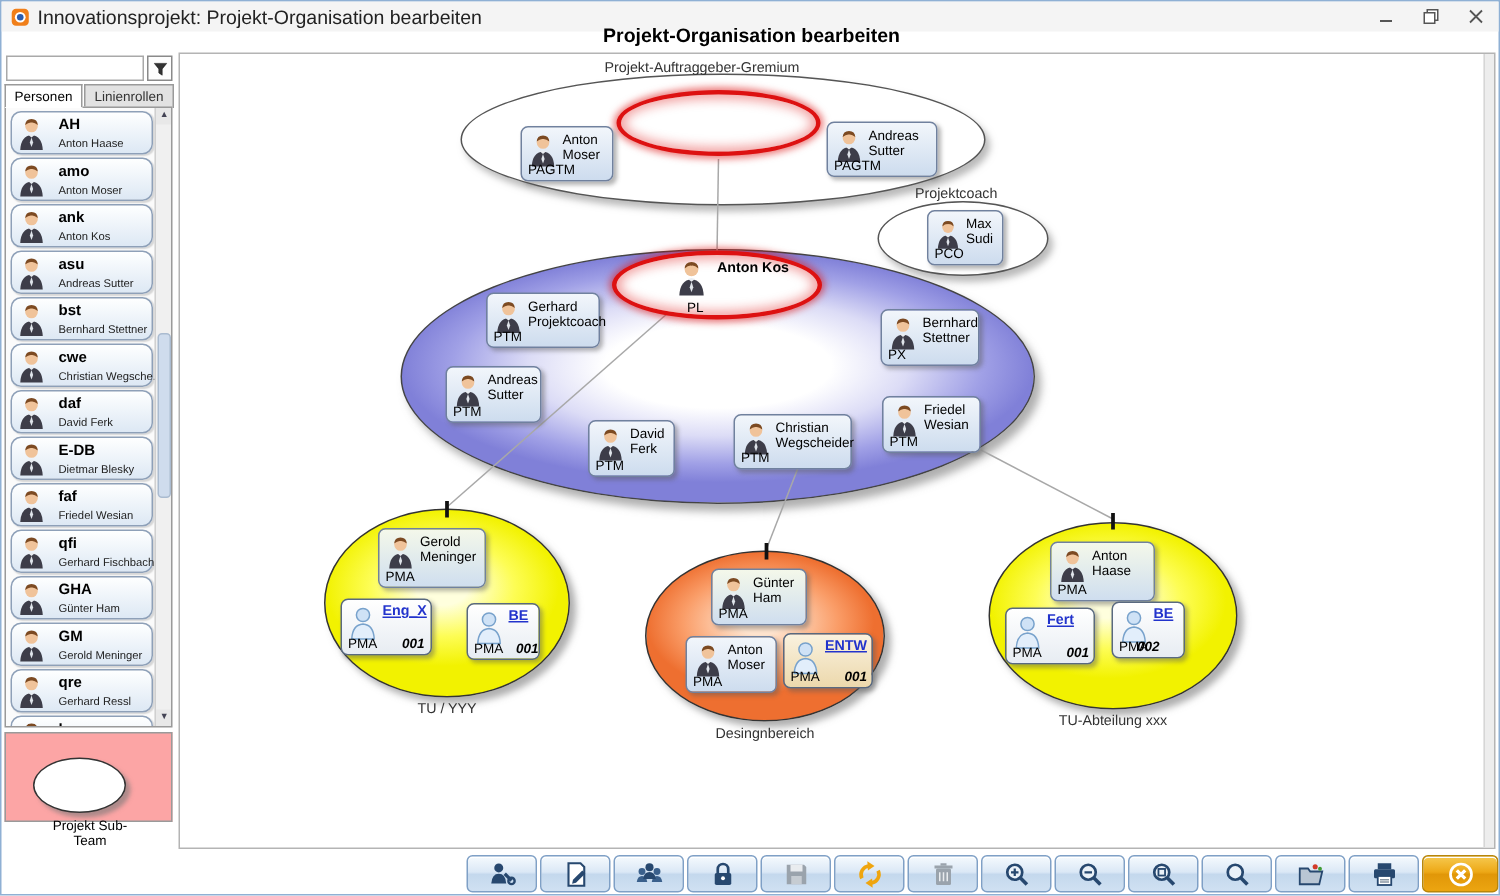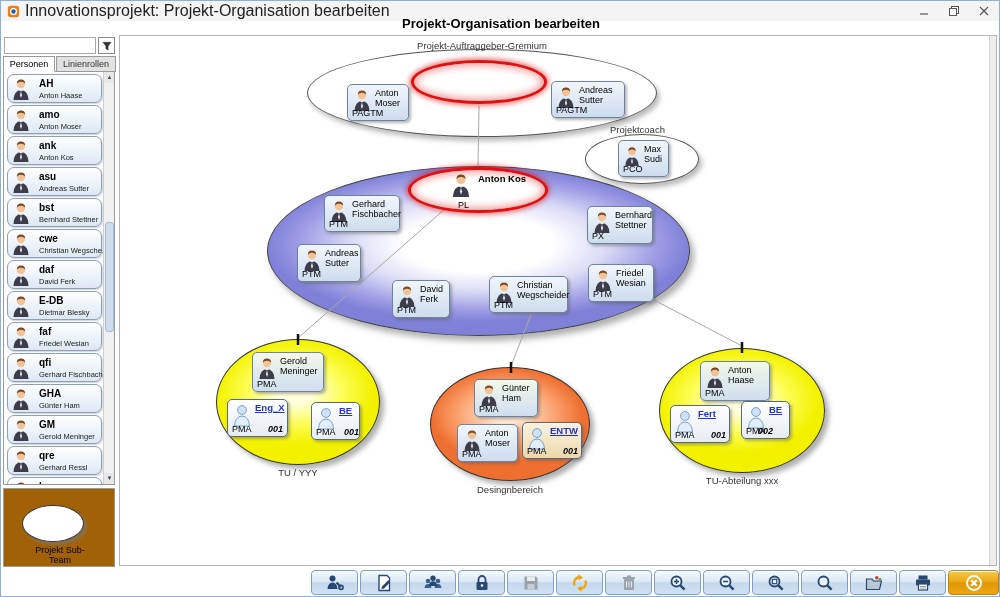--- a/index.html
+++ b/index.html
@@ -10,21 +10,21 @@
     background: #fff;
     border: 1px solid #8fb0d4;
     overflow: hidden;
     color:#000;
   }
 
   
   .titlebar { position:absolute; left:0; top:0; width:1000px; height:20px;
     background:#f4f4f4; display:flex; align-items:center; }
   .titlebar .appicon { width:13px; height:13px; margin-left:6px; }
-  .titlebar .ttext { font-size:16px; color:#222; margin-left:5px; }
+  .titlebar .ttext { font-size:13px; color:#222; margin-left:5px; }
   .wctrl { position:absolute; top:0; height:20px; width:30px; display:flex; align-items:center; justify-content:center; }
 
   
   .ptitle { position:absolute; top:15px; left:0; width:1000px; text-align:center;
     font-size:13px; font-weight:bold; }
 
   
   .search-row { position:absolute; left:3px; top:36px; width:92px; height:17px;
     border:1px solid #a9a9a9; background:#fff; font-size:10px; padding:1px 3px; }
   .filter-btn { position:absolute; left:97px; top:36px; width:17px; height:17px;
@@ -40,22 +40,22 @@
     background:linear-gradient(180deg,#feffff,#dde8f4); box-shadow:1px 1px 1px rgba(0,0,0,.15); }
   .pitem .ic { position:absolute; left:3px; top:2px; width:20px; height:24px; }
   .pitem .code { position:absolute; left:31px; top:3px; font-size:10px; font-weight:bold; }
   .pitem .nm { position:absolute; left:31px; top:16px; font-size:7.5px; color:#222; white-space:nowrap; }
   .lscroll { position:absolute; right:0; top:0; width:11px; height:100%;
     background:#f0f0f0; border-left:1px solid #d0d0d0; }
   .lscroll .arr { position:absolute; left:0; width:11px; height:11px; font-size:6px;
     color:#445; text-align:center; line-height:11px; background:#e8e8e8; }
   .lscroll .thumb { position:absolute; left:1px; top:150px; width:9px; height:110px;
     background:#cfdced; border:1px solid #aabbd0; border-radius:3px; }
-  .tpanel { position:absolute; left:2px; top:487px; width:112px; height:79px;
-    border:1px solid #9a9a9a; background:#a16207; }
+  .tpanel { position:absolute; left:2px; top:487px; width:112px; height:60px;
+    border:1px solid #9a9a9a; background:#fca5a5; }
   .tellipse { position:absolute; left:18px; top:16px; width:62px; height:37px;
     border:1px solid #333; border-radius:50%; background:#fff;
     box-shadow:3px 3px 3px rgba(120,120,120,.6); }
   .tlabel { position:absolute; left:0; top:56px; width:112px; text-align:center;
     font-size:9px; line-height:1.15; }
   .tlabel span { display:inline-block; width:64px; }
 
   
   .canvas { position:absolute; left:118px; top:34px; width:878px; height:531px;
     border:1px solid #b4b4b4; background:#fff; overflow:hidden; }
@@ -355,21 +355,21 @@
   <svg class="lines" width="878" height="531">
     <line x1="359" y1="70" x2="358" y2="133" stroke="#a8a8a8" stroke-width="1"></line>
     <line x1="342" y1="158" x2="178" y2="302" stroke="#a8a8a8" stroke-width="1"></line>
     <line x1="412" y1="276" x2="391" y2="330" stroke="#a8a8a8" stroke-width="1"></line>
     <line x1="534" y1="264" x2="622" y2="310" stroke="#a8a8a8" stroke-width="1"></line>
     <line x1="178" y1="298" x2="178" y2="309" stroke="#111" stroke-width="2.5"></line>
     <line x1="391" y1="326" x2="391" y2="337" stroke="#111" stroke-width="2.5"></line>
     <line x1="622" y1="306" x2="622" y2="317" stroke="#111" stroke-width="2.5"></line>
   </svg>
 
-  <div class="glabel" style="left:262px;top:4px;width:200px;text-align:center">Projekt-Auftraggeber-Gremium</div>
+  <div class="glabel" style="left:248px;top:4px;width:200px;text-align:center">Projekt-Auftraggeber-Gremium</div>
   <div class="glabel" style="left:490px;top:88px">Projektcoach</div>
   <div class="glabel" style="left:96px;top:431px;width:164px;text-align:center">TU / YYY</div>
   <div class="glabel" style="left:310px;top:448px;width:160px;text-align:center">Desingnbereich</div>
   <div class="glabel" style="left:539px;top:439px;width:166px;text-align:center">TU-Abteilung xxx</div>
 
   <div class="ring" style="left:291px;top:24px;width:136px;height:44px"></div>
 
   <div class="card" style="left:227px;top:48px;width:62px;height:37px">
     <svg class="ic">
         <use href="#i-man"></use>
@@ -399,21 +399,21 @@
         <use href="#i-man"></use>
       </svg>
     <span class="nm" style="left:70px;top:7px;width:60px">Anton Kos</span>
     <span class="rl" style="left:50px;top:33px">PL</span>
   </div>
 
   <div class="card" style="left:204px;top:159px;width:76px;height:37px">
     <svg class="ic">
         <use href="#i-man"></use>
       </svg>
-    <span class="nm">Gerhard Fischbacher</span>
+    <span class="nm">Gerhard Projektcoach</span>
     <span class="rl">PTM</span>
   </div>
   <div class="card" style="left:177px;top:208px;width:64px;height:38px">
     <svg class="ic">
         <use href="#i-man"></use>
       </svg>
     <span class="nm">Andreas Sutter</span>
     <span class="rl">PTM</span>
   </div>
   <div class="card" style="left:272px;top:244px;width:58px;height:38px">

